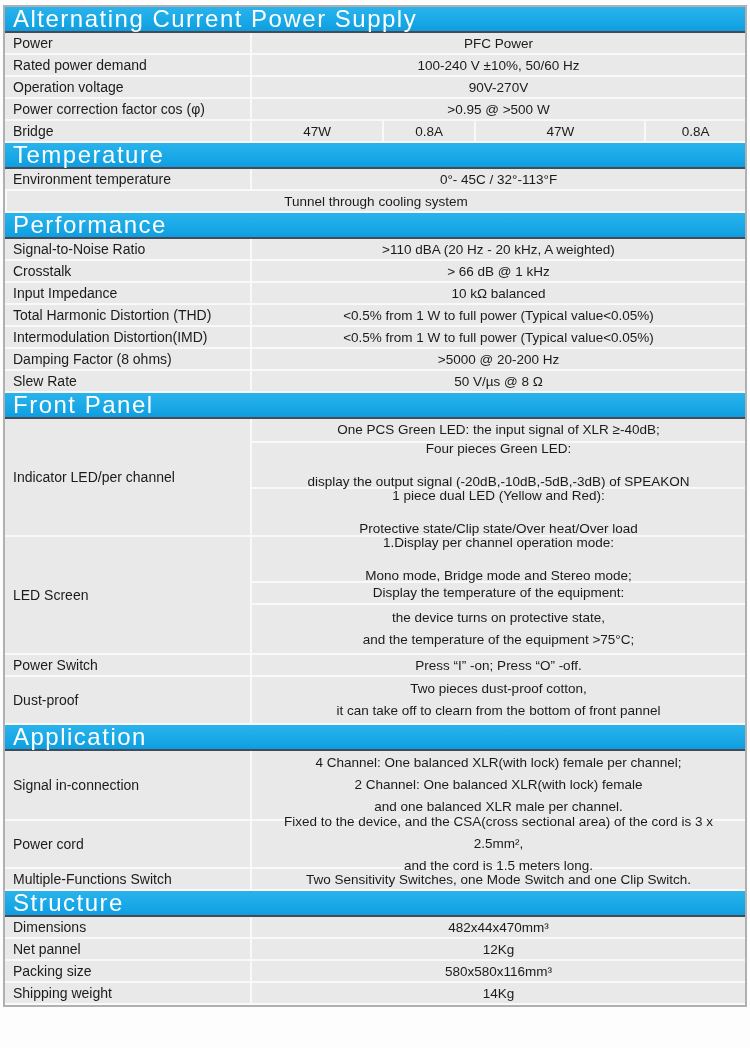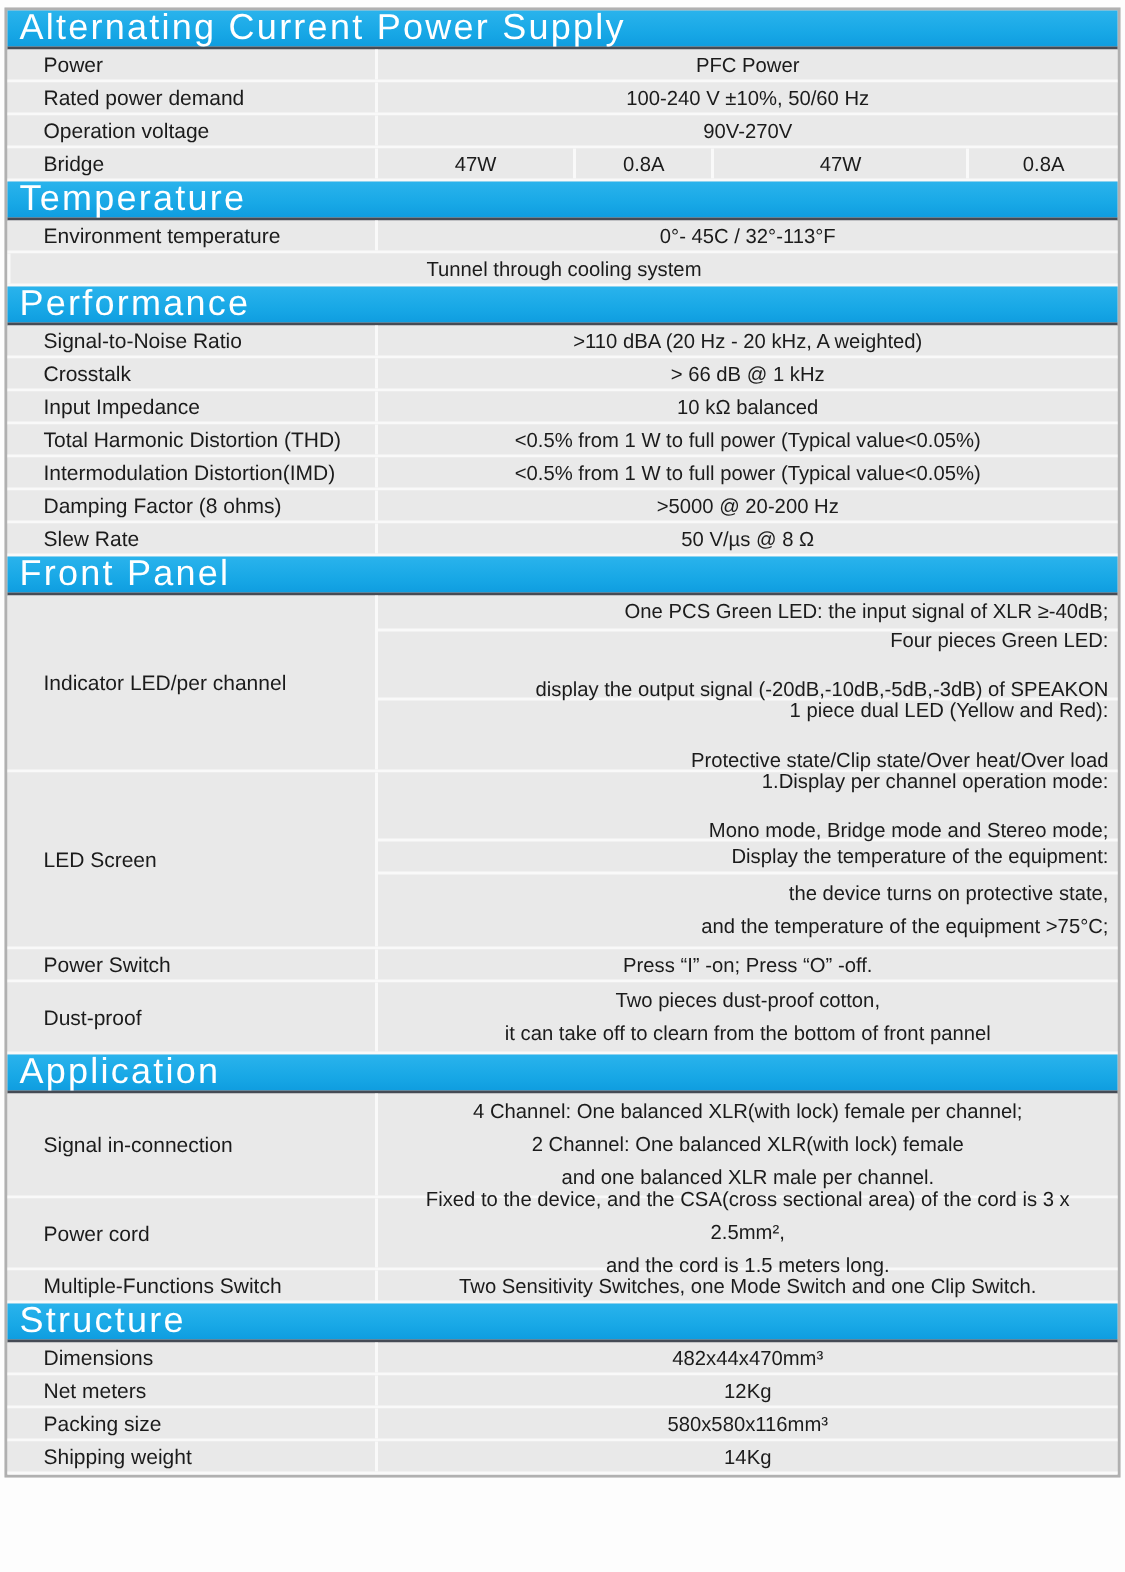--- a/index.html
+++ b/index.html
@@ -28,21 +28,21 @@
   }
   .row {
     display: flex;
     background: #e9e9e9;
     border-bottom: 2px solid #f9f9f9;
     align-items: stretch;
   }
   .cell-label {
     flex: 0 0 245px;
     width: 245px;
-    padding-left: 24px;
+    padding-left: 8px;
     padding-right: 4px;
     display: flex;
     align-items: center;
     font-size: 14px;
   }
   .cell-value {
     flex: 1;
     border-left: 2px solid #f9f9f9;
     display: flex;
     flex-direction: column;
@@ -60,21 +60,20 @@
     flex-direction: column;
   }
   .sub {
     display: flex;
     flex-direction: column;
     justify-content: center;
     text-align: center;
     font-size: 13.5px;
     border-bottom: 2px solid #f9f9f9;
     padding: 0 6px;
-    align-items: flex-end;
   }
   .sub:last-child { border-bottom: none; }
   .vals { flex: 1; display: flex; }
   .vcell {
     display: flex;
     align-items: center;
     justify-content: center;
     border-left: 2px solid #f9f9f9;
     font-size: 13.5px;
     text-align: center;
@@ -100,20 +99,24 @@
   </div>
   <div class="row rh">
     <div class="cell-label">Rated power demand</div>
     <div class="cell-value">100-240 V ±10%, 50/60 Hz</div>
   </div>
   <div class="row rh">
     <div class="cell-label">Operation voltage</div>
     <div class="cell-value">90V-270V</div>
   </div>
   <div class="row rh">
+    <div class="cell-label">Power correction  factor cos (φ)</div>
+    <div class="cell-value">&gt;0.95 @ &gt;500 W</div>
+  </div>
+  <div class="row rh">
     <div class="cell-label">Bridge</div>
     <div class="vals">
       <div class="vcell w1">47W</div>
       <div class="vcell w2">0.8A</div>
       <div class="vcell w3">47W</div>
       <div class="vcell w4">0.8A</div>
     </div>
   </div>
 
   <div class="sec-title">Temperature</div>
@@ -220,21 +223,21 @@
     <div class="cell-label">Multiple-Functions Switch</div>
     <div class="cell-value">Two Sensitivity Switches, one Mode Switch and one Clip Switch.</div>
   </div>
 
   <div class="sec-title">Structure</div>
   <div class="row rh">
     <div class="cell-label">Dimensions</div>
     <div class="cell-value">482x44x470mm³</div>
   </div>
   <div class="row rh">
-    <div class="cell-label">Net meters</div>
+    <div class="cell-label">Net pannel</div>
     <div class="cell-value">12Kg</div>
   </div>
   <div class="row rh">
     <div class="cell-label">Packing size</div>
     <div class="cell-value">580x580x116mm³</div>
   </div>
   <div class="row rh">
     <div class="cell-label">Shipping weight</div>
     <div class="cell-value">14Kg</div>
   </div>

